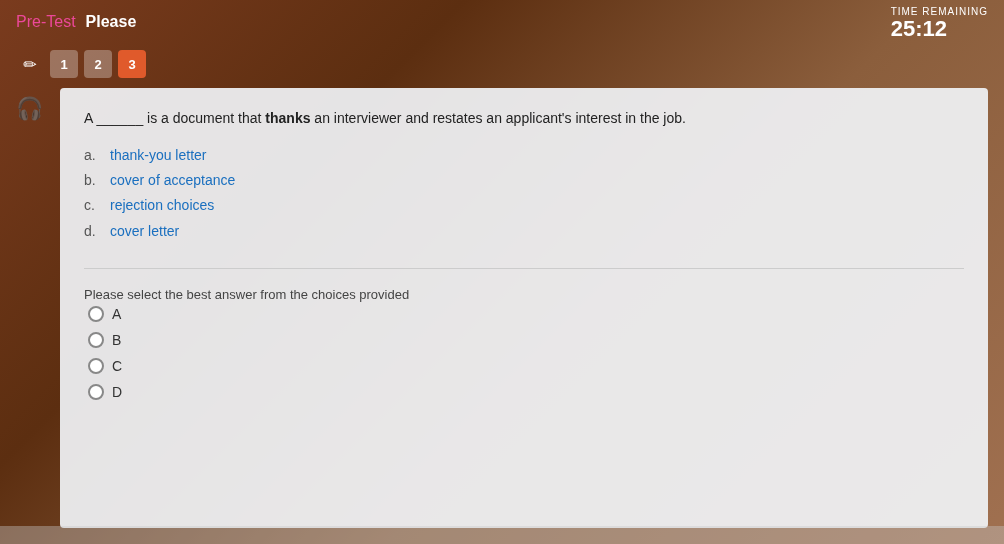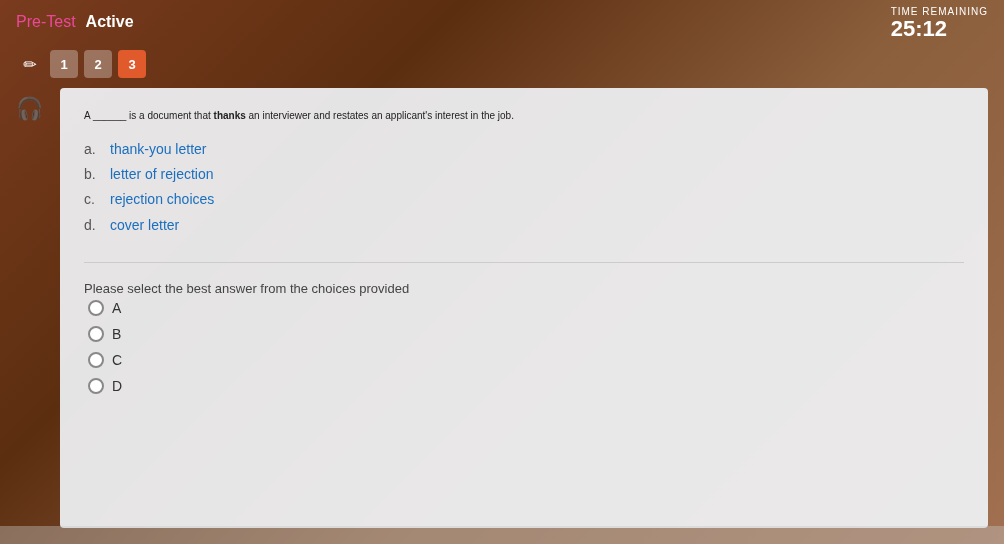--- a/index.html
+++ b/index.html
@@ -117,21 +117,21 @@
     .headphones-icon {
       position: absolute;
       left: 16px;
       top: 96px;
       z-index: 3;
       color: rgba(255,255,255,0.7);
       font-size: 22px;
     }
 
     .question-text {
-      font-size: 10px;
+      font-size: 14px;
       color: #222;
       line-height: 1.5;
       margin-bottom: 14px;
     }
 
     .question-text strong {
       font-weight: 700;
     }
 
     .choices-list {
@@ -210,21 +210,21 @@
       z-index: 2;
     }
   </style>
 </head>
 <body>
 
 <div class="bg"></div>
 
 <div class="header">
   <span class="header-title">Pre-Test</span>
-  <span class="header-status">Active</span>
+  <span class="header-status">Please</span>
 
   <div class="time-remaining">
     <div class="time-label">TIME REMAINING</div>
     <div class="time-value">25:12</div>
   </div>
 </div>
 
 <div class="controls-bar">
   <div class="edit-icon">✏</div>
   <button class="step-btn inactive">1</button>
@@ -240,21 +240,21 @@
     A ______ is a document that <strong>thanks</strong> an interviewer and restates an applicant's interest in the job.
   </p>
 
   <ul class="choices-list">
     <li>
       <span class="choice-label">a.</span>
       <span class="choice-text">thank-you letter</span>
     </li>
     <li>
       <span class="choice-label">b.</span>
-      <span class="choice-text">letter of rejection</span>
+      <span class="choice-text">cover of acceptance</span>
     </li>
     <li>
       <span class="choice-label">c.</span>
       <span class="choice-text">rejection choices</span>
     </li>
     <li>
       <span class="choice-label">d.</span>
       <span class="choice-text">cover letter</span>
     </li>
   </ul>

